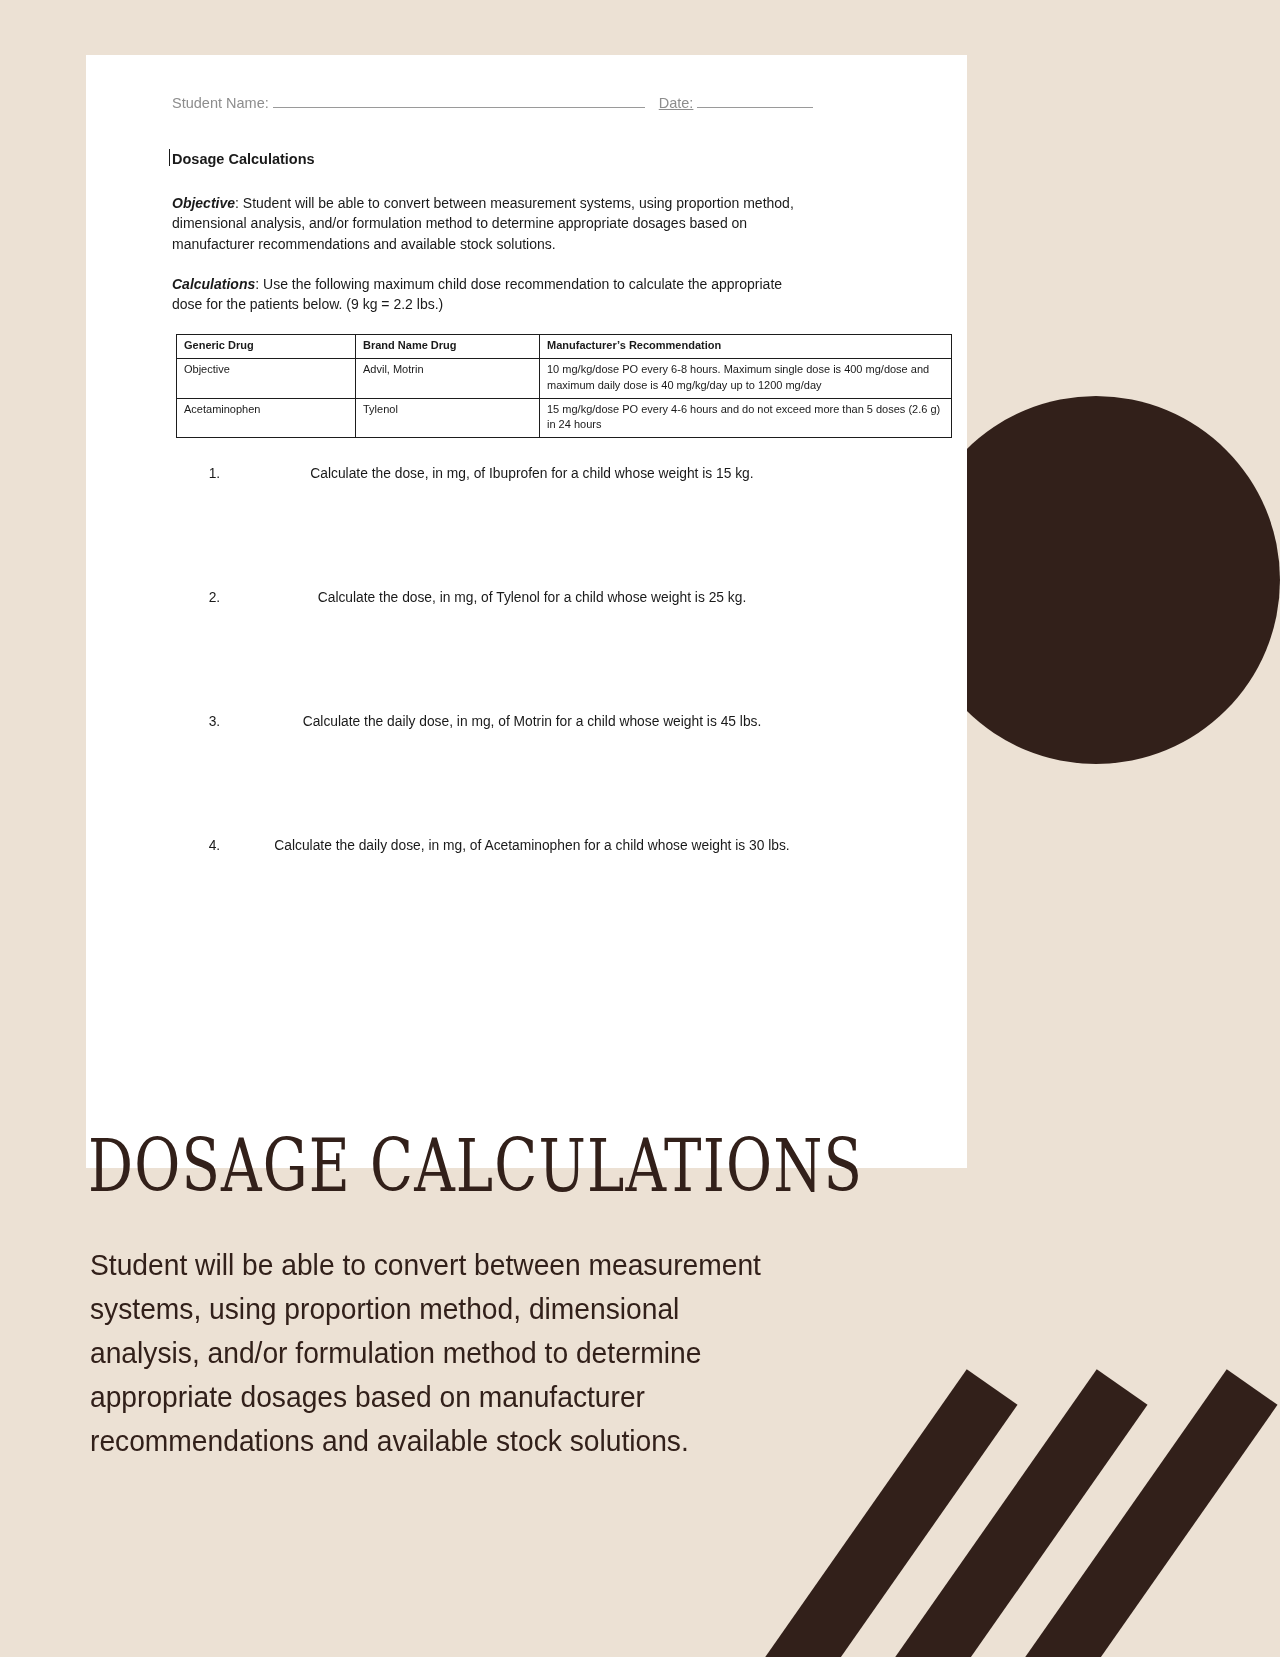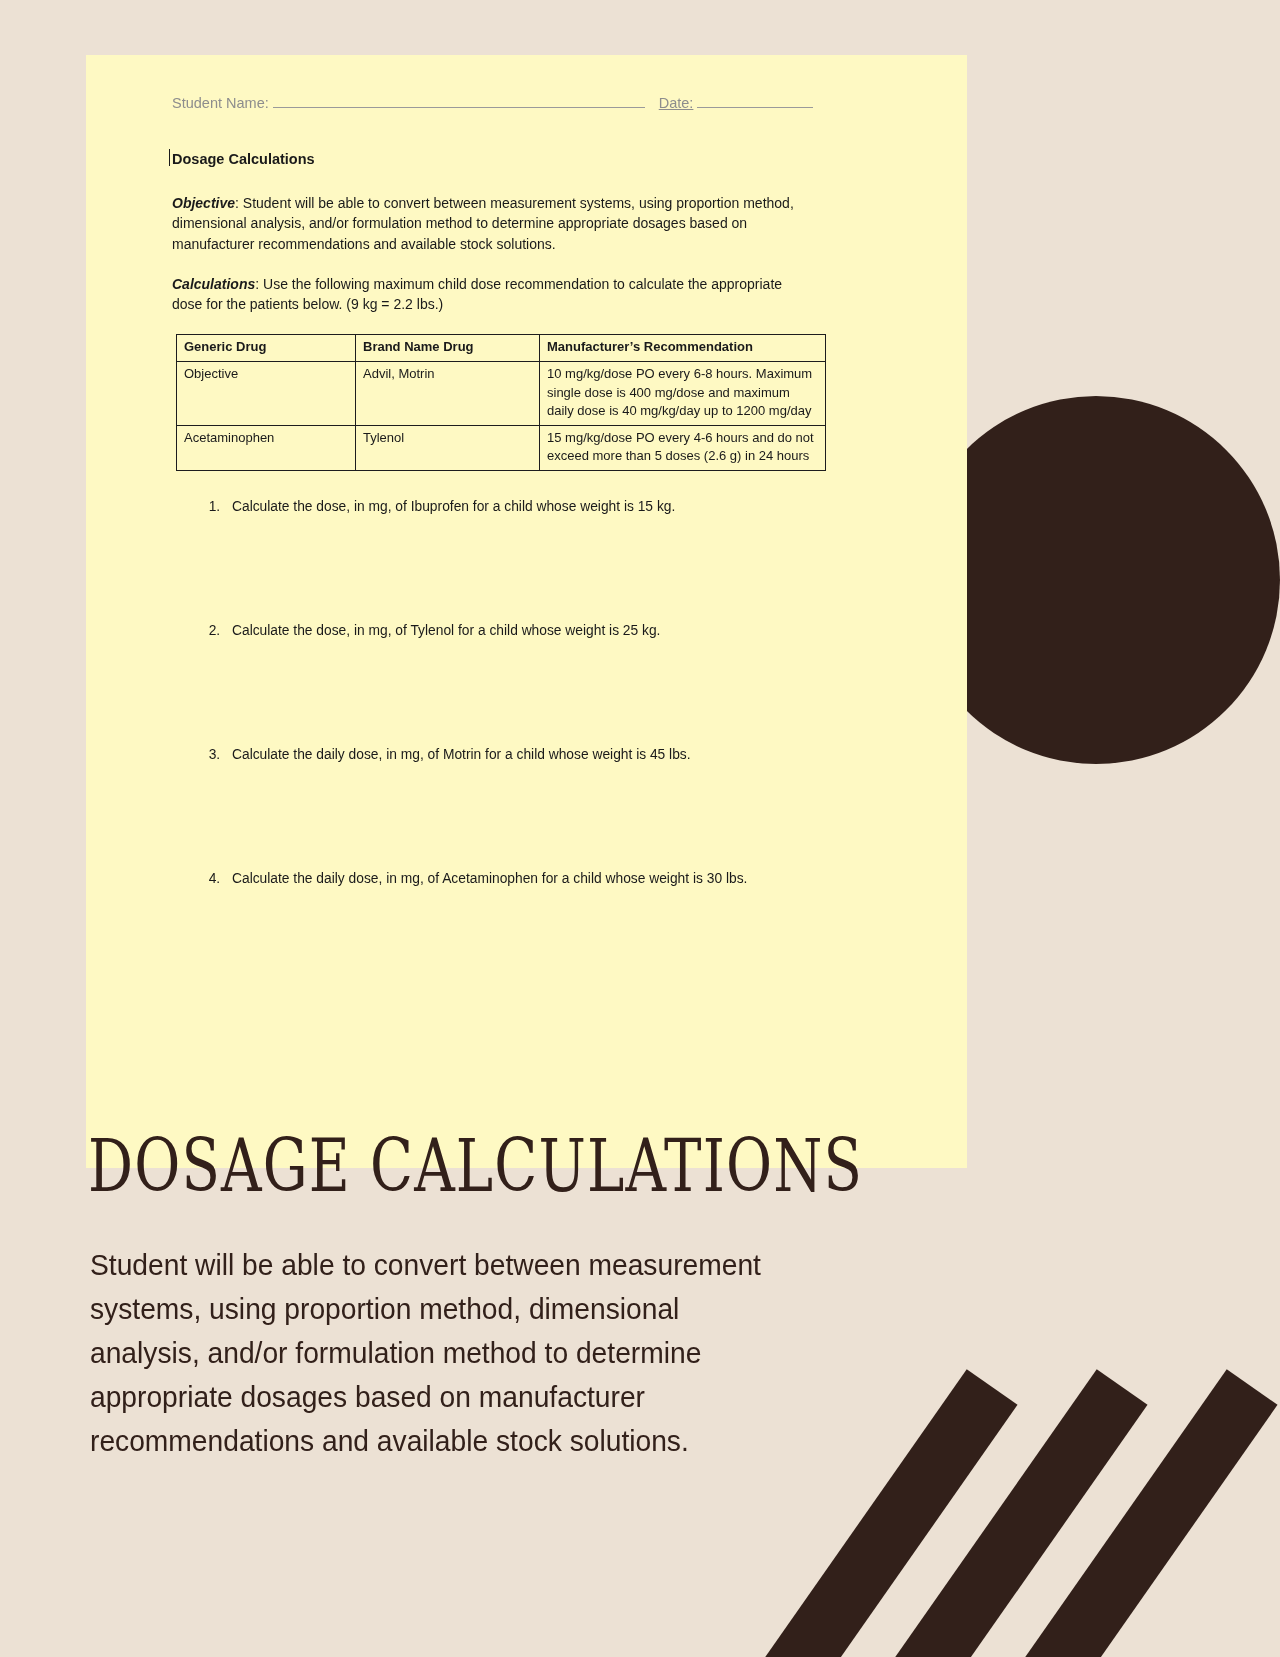--- a/index.html
+++ b/index.html
@@ -55,21 +55,21 @@
   .deco-bar.b2 { left: 242px; top: 60px; }
   .deco-bar.b3 { left: 372px; top: 60px; }
 
   
   .page {
     position: absolute;
     left: 86px;
     top: 55px;
     width: 881px;
     height: 1113px;
-    background: #fef9c3;
+    background: #ffffff;
     z-index: 2;
   }
 
   .page-inner {
     position: absolute;
     left: 86px;
     top: 40px;
     width: 660px;
   }
 
@@ -111,23 +111,23 @@
     color: #1a1a1a;
     line-height: 1.45;
     margin: 0 0 20px 0;
     max-width: 644px;
   }
   .para b { font-weight: bold; font-style: italic; }
 
   
   table.dose {
     border-collapse: collapse;
-    width: 650px;
+    width: 776px;
     margin: 0 0 0 4px;
-    font-size: 13px;
+    font-size: 11px;
     color: #1a1a1a;
   }
   table.dose th,
   table.dose td {
     border: 1px solid #1d1d1d;
     text-align: left;
     vertical-align: top;
     padding: 3px 6px 4px 7px;
     line-height: 1.43;
   }
@@ -138,20 +138,21 @@
   
   ol.questions {
     margin: 28px 0 0 0;
     padding-left: 52px;
     font-size: 13.8px;
     color: #1a1a1a;
   }
   ol.questions li {
     margin-bottom: 109px;
     padding-left: 8px;
+    text-align: center;
   }
   ol.questions li:last-child { margin-bottom: 1px; }
 
   
   .cover-title {
     position: absolute;
     left: 88px;
     top: 1124px;
     width: 1100px;
     font-family: "DejaVu Serif", "Liberation Serif", serif;

